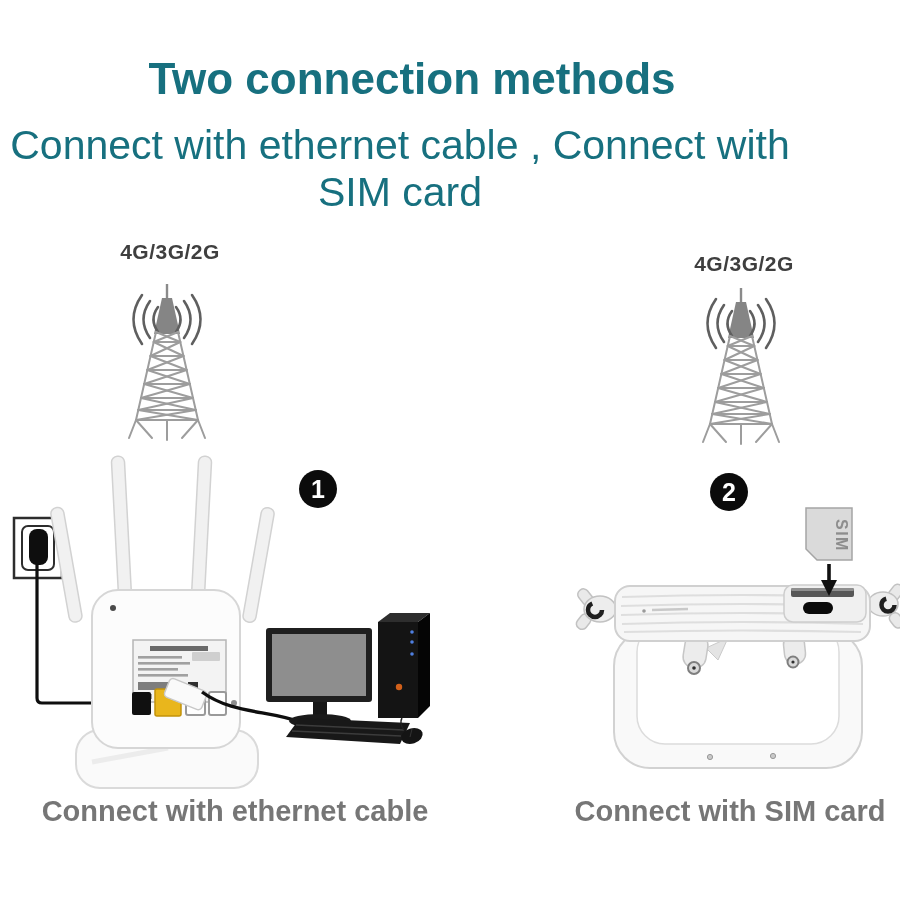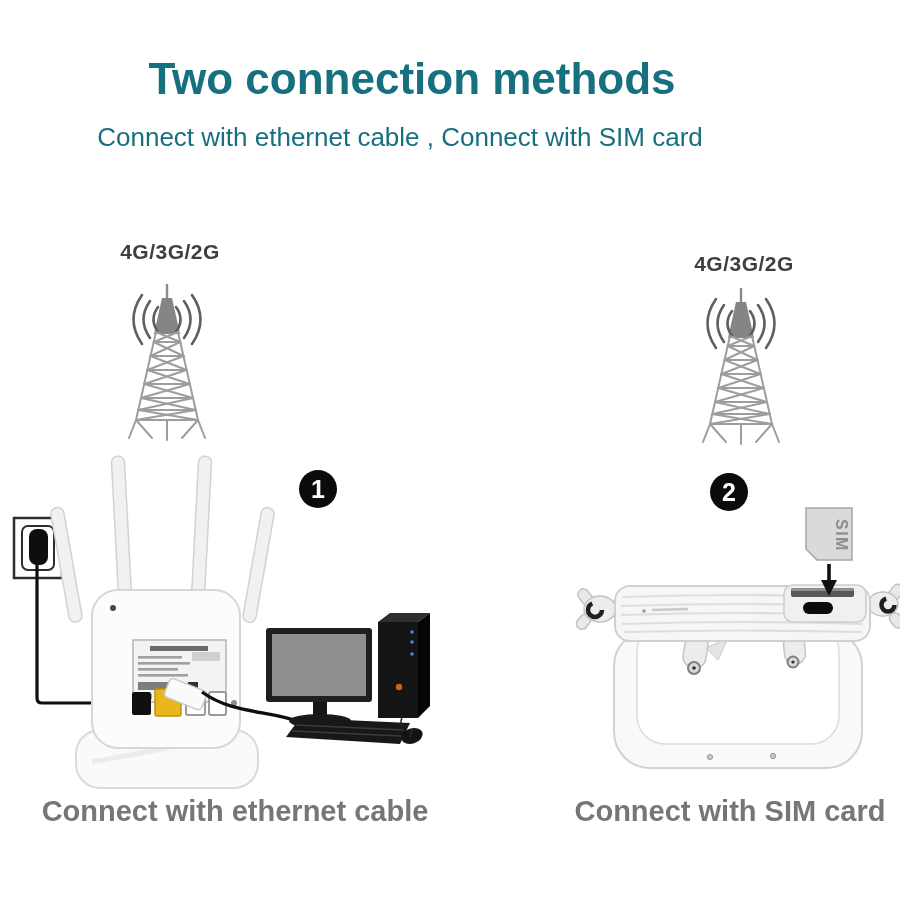--- a/index.html
+++ b/index.html
@@ -13,21 +13,21 @@
     width:900px;height:900px;background:#ffffff;position:relative;overflow:hidden;
     font-family:"Liberation Sans",sans-serif;
   }
   .abs{position:absolute;}
   .title{
     top:54px;left:0;width:824px;text-align:center;
     font-size:44px;font-weight:700;color:var(--accent-teal);
   }
   .subtitle{
     top:122px;left:0;width:800px;text-align:center;
-    font-size:26px;font-weight:400;color:var(--accent-teal);
+    font-size:41px;font-weight:400;color:var(--accent-teal);
   }
   .net-label{
     width:160px;text-align:center;
     font-size:21px;font-weight:700;color:var(--tower-label);letter-spacing:0.5px;
   }
   .net-label-1{left:90px;top:240px;}
   .net-label-2{left:664px;top:252px;}
   .badge{
     width:38px;height:38px;border-radius:50%;background:var(--badge-black);
     color:#ffffff;display:flex;align-items:center;justify-content:center;

